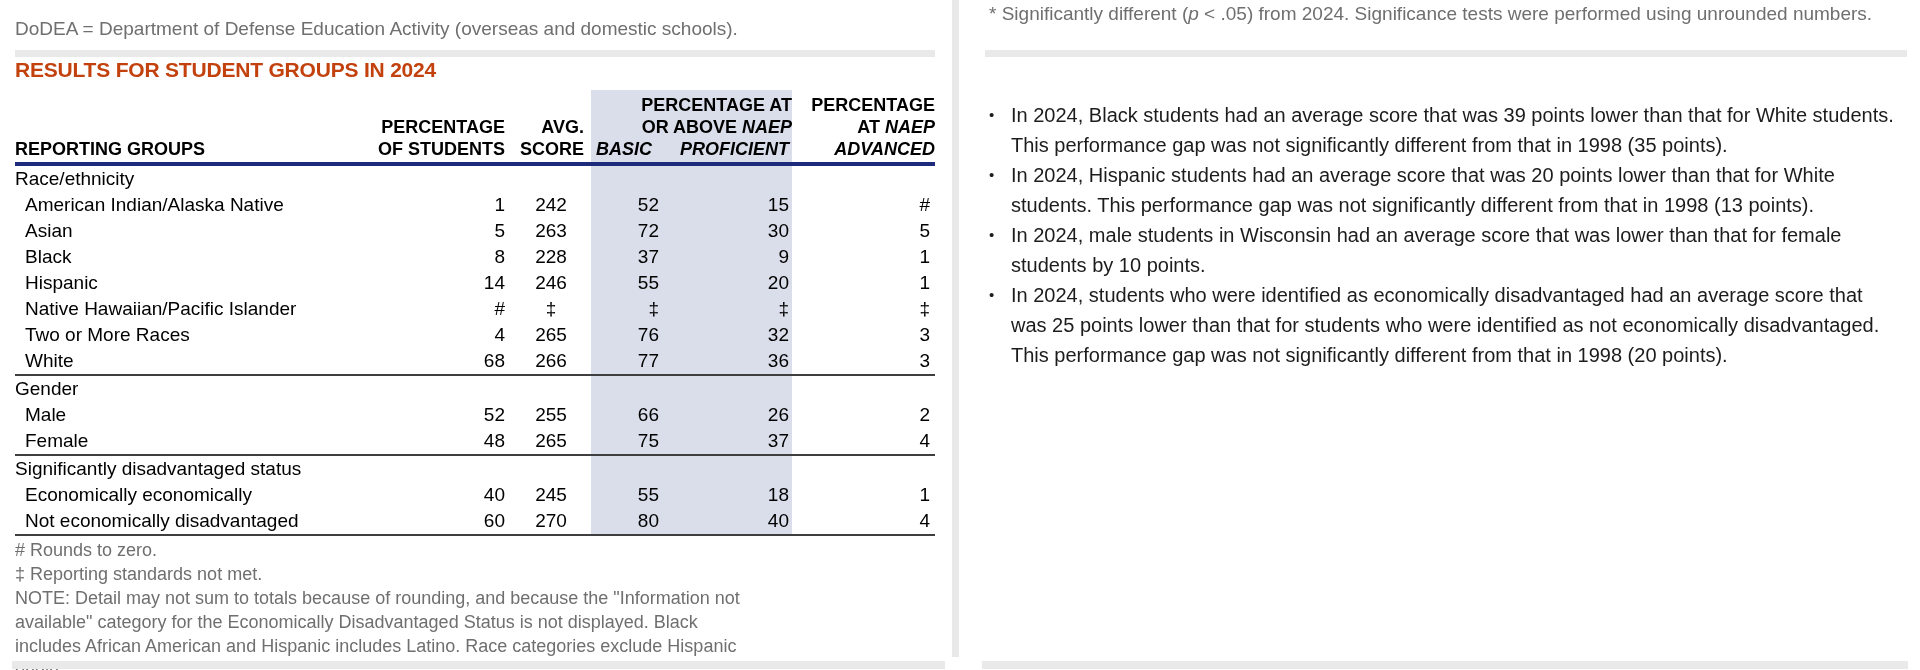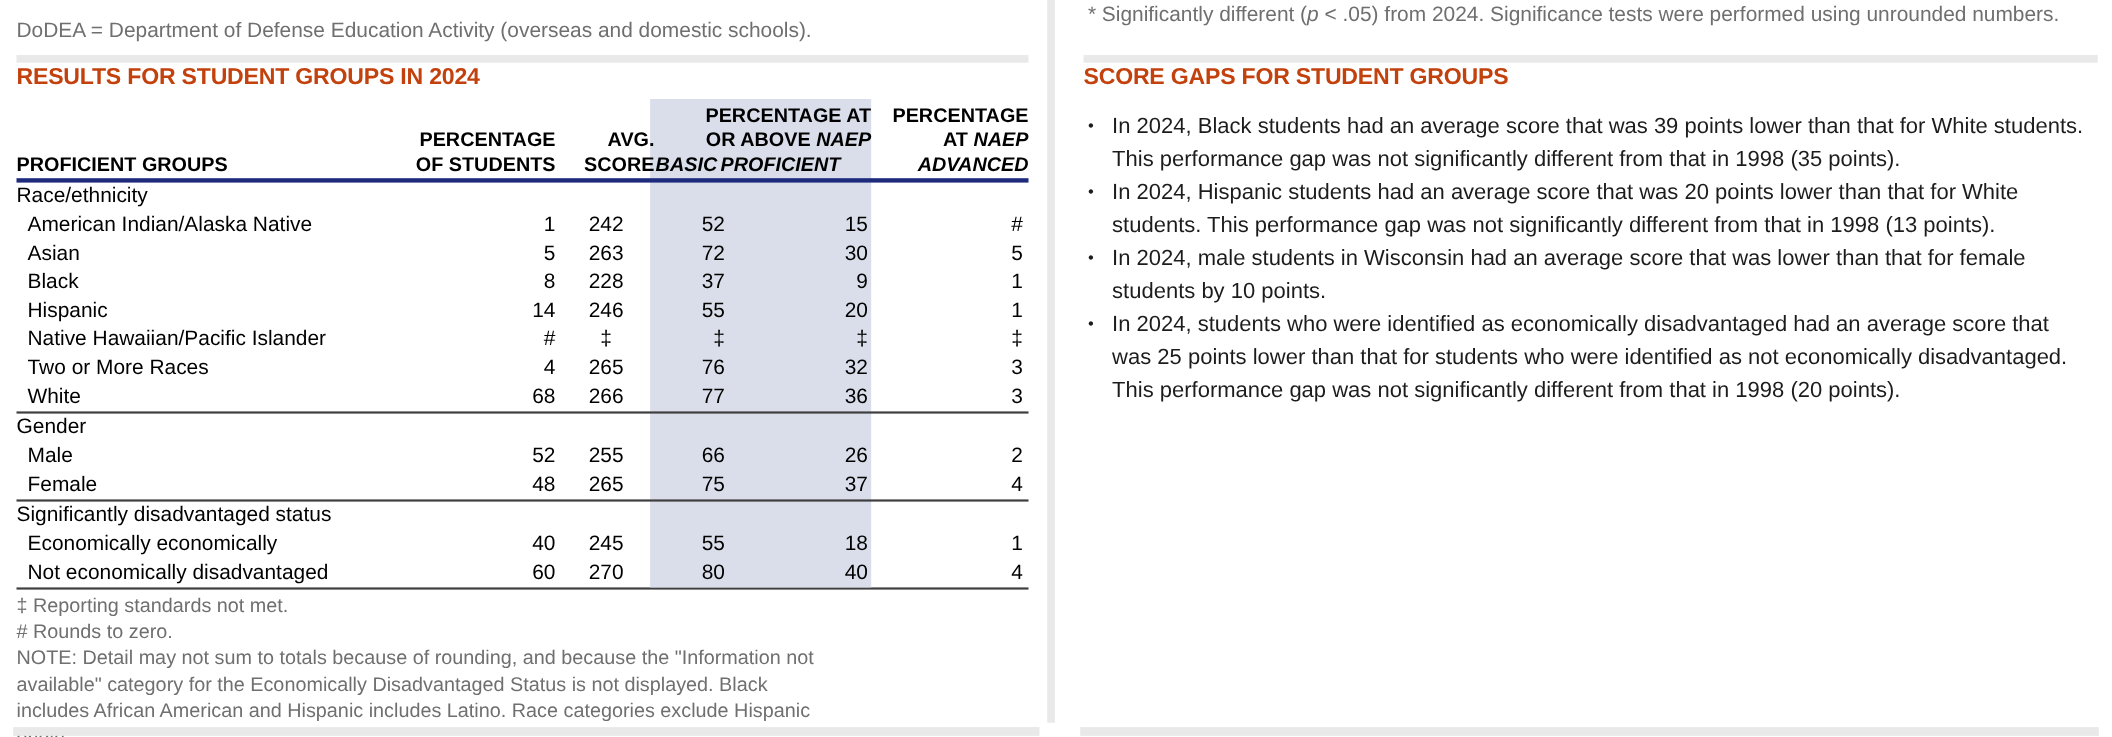--- a/index.html
+++ b/index.html
@@ -16,24 +16,24 @@
   .sig-note{position:absolute;top:2px;left:4px;width:900px;font-size:19px;line-height:23px}
   .hr-bar{position:absolute;left:0;right:0;top:50px;height:7px;background:#e9e9e9}
   .heading{position:absolute;top:58px;left:0;font-size:21px;font-weight:bold;color:#c2410c;letter-spacing:-0.2px;white-space:nowrap}
 
   
   .tbl{position:absolute;top:90px;left:0;width:920px;border-bottom:2px solid #3f3f3f}
   .band{position:absolute;left:576px;width:201px;top:0;bottom:0;background:#dadeea}
   .thead{position:relative;height:72px;border-bottom:4px solid #1e2b7d;font-weight:bold;font-size:18px;line-height:22px}
   .h-rg{position:absolute;left:0;bottom:2px}
   .h-pct{position:absolute;left:330px;width:160px;bottom:2px;text-align:right}
-  .h-avg{position:absolute;left:488px;width:92px;bottom:2px;text-align:right}
+  .h-avg{position:absolute;left:477px;width:92px;bottom:2px;text-align:right}
   .h-group{position:absolute;left:576px;width:201px;bottom:24px;text-align:right}
   .h-basic{position:absolute;left:581px;bottom:2px;font-style:italic}
-  .h-prof{position:absolute;left:640px;width:134px;bottom:2px;font-style:italic}
+  .h-prof{position:absolute;left:640px;width:134px;bottom:2px;text-align:right;font-style:italic}
   .h-adv{position:absolute;left:740px;width:180px;bottom:2px;text-align:right}
   .it{font-style:italic}
 
   .tr{display:flex;height:26px;line-height:26px;font-size:19px;position:relative}
   .c{flex:none;white-space:nowrap}
   .c1{width:330px;padding-left:10px;box-sizing:border-box}
   .c2{width:160px;text-align:right}
   .c3{width:92px;text-align:center}
   .c4{width:62px;text-align:right}
   .c5{width:130px;text-align:right}
@@ -59,21 +59,21 @@
 
 <div class="panel-left">
   <div class="top-note gray">DoDEA = Department of Defense Education Activity (overseas and domestic schools).</div>
   <div class="hr-bar"></div>
   <div class="heading">RESULTS FOR STUDENT GROUPS IN 2024</div>
 
   <div class="tbl">
     <div class="band"></div>
 
     <div class="thead">
-      <div class="h-rg">PROFICIENT GROUPS</div>
+      <div class="h-rg">REPORTING GROUPS</div>
       <div class="h-pct">
         <div>PERCENTAGE</div>
         <div>OF STUDENTS</div>
       </div>
       <div class="h-avg">
         <div>AVG.</div>
         <div>SCORE</div>
       </div>
       <div class="h-group">
         <div>PERCENTAGE AT</div>
@@ -186,32 +186,31 @@
       <div class="c c1">Not economically disadvantaged</div>
       <div class="c c2">60</div>
       <div class="c c3">270</div>
       <div class="c c4">80</div>
       <div class="c c5">40</div>
       <div class="c c6">4</div>
     </div>
   </div>
 
   <div class="footnotes gray">
+    <p># Rounds to zero.</p>
     <p>‡ Reporting standards not met.</p>
-    <p># Rounds to zero.</p>
     <p>NOTE:  Detail may not sum to totals because of rounding, and because the "Information not available" category for the Economically Disadvantaged Status is not displayed. Black includes African American and Hispanic includes Latino. Race categories exclude Hispanic origin.</p>
   </div>
 </div>
 
 <div class="vdivider"></div>
 
 <div class="panel-right">
   <div class="sig-note gray"><span>*  Significantly different (</span><span class="it">p</span><span> &lt; .05) from 2024. Significance tests were performed using unrounded numbers.</span></div>
   <div class="hr-bar"></div>
-  <div class="heading">SCORE GAPS FOR STUDENT GROUPS</div>
 
   <div class="bullets">
     <div class="bullet"><span class="dot">•</span><span>In 2024, Black students had an average score that was 39 points lower than that for White students. This performance gap was not significantly different from that in 1998 (35 points).</span></div>
     <div class="bullet"><span class="dot">•</span><span>In 2024, Hispanic students had an average score that was 20 points lower than that for White students. This performance gap was not significantly different from that in 1998 (13 points).</span></div>
     <div class="bullet"><span class="dot">•</span><span>In 2024, male students in Wisconsin had an average score that was lower than that for female students by 10 points.</span></div>
     <div class="bullet"><span class="dot">•</span><span>In 2024, students who were identified as economically disadvantaged had an average score that was 25 points lower than that for students who were identified as not economically disadvantaged. This performance gap was not significantly different from that in 1998 (20 points).</span></div>
   </div>
 </div>
 
 <div class="bbar-left"></div>

